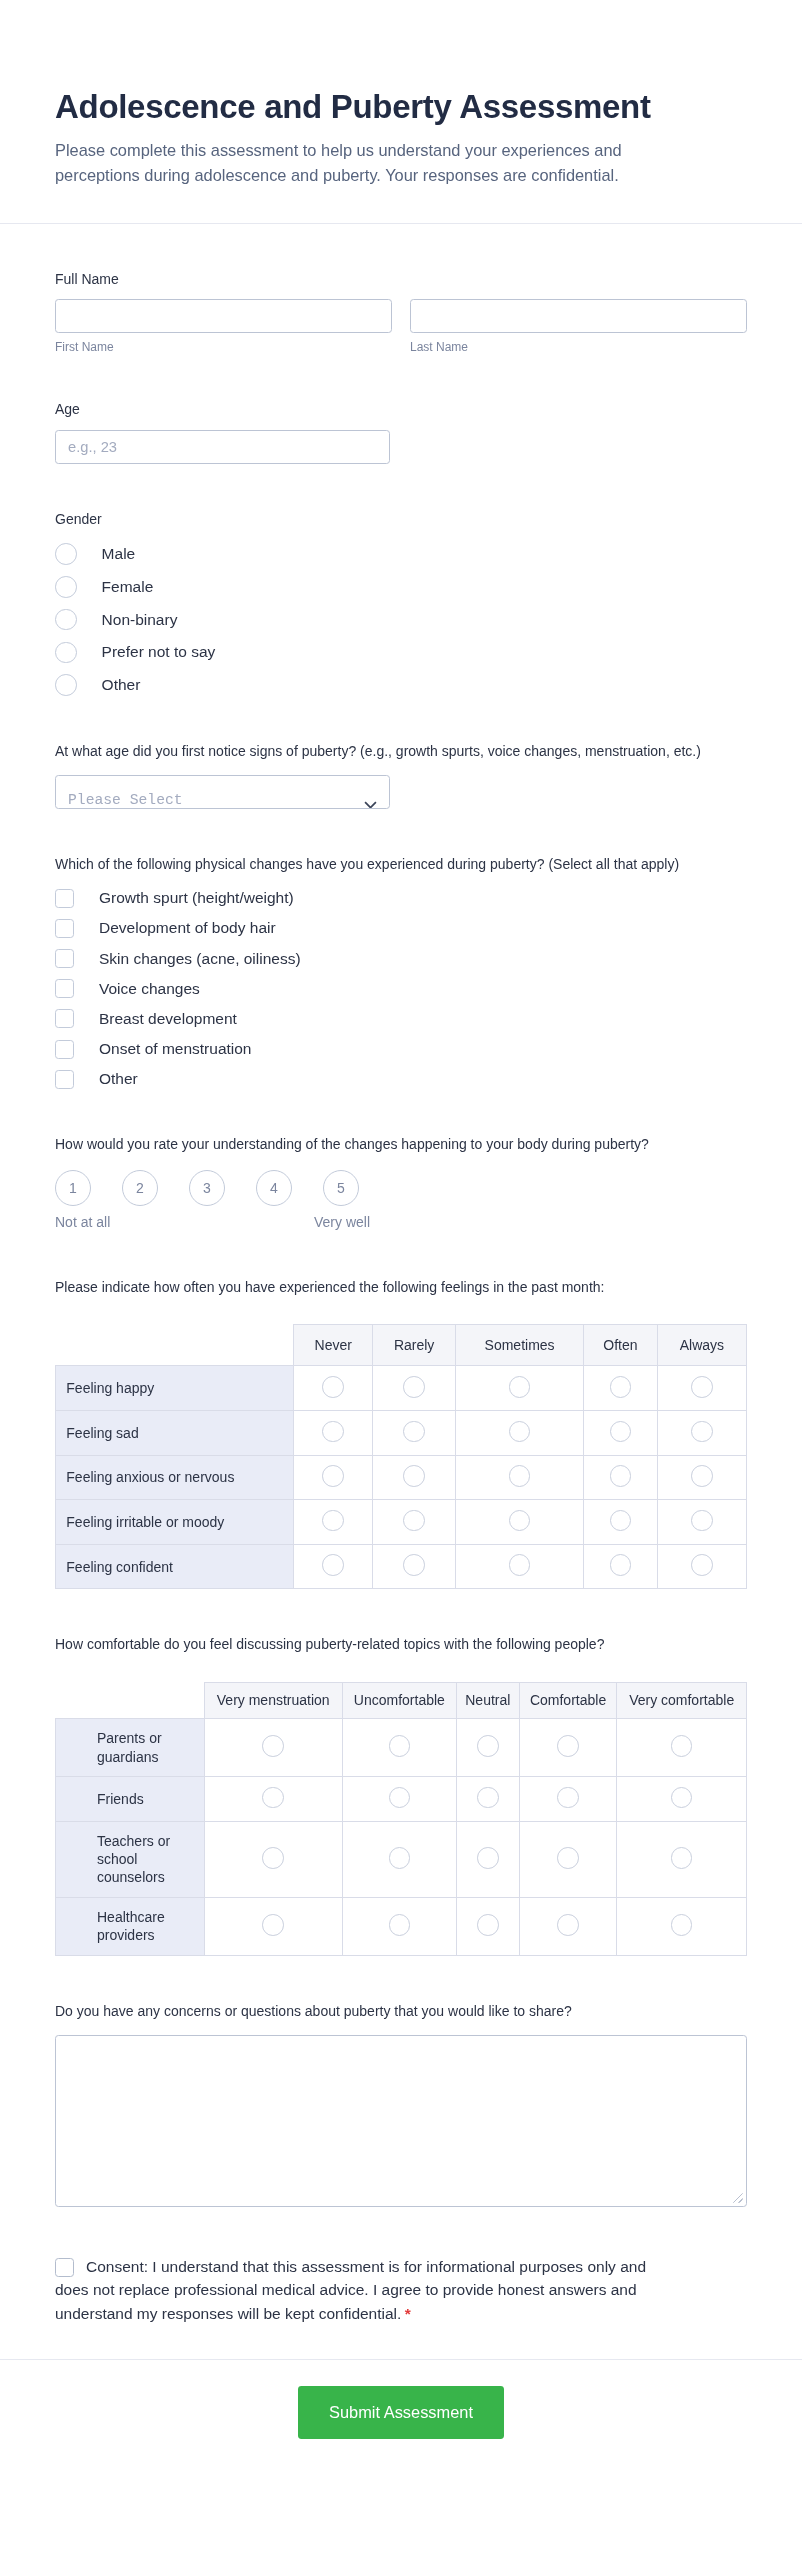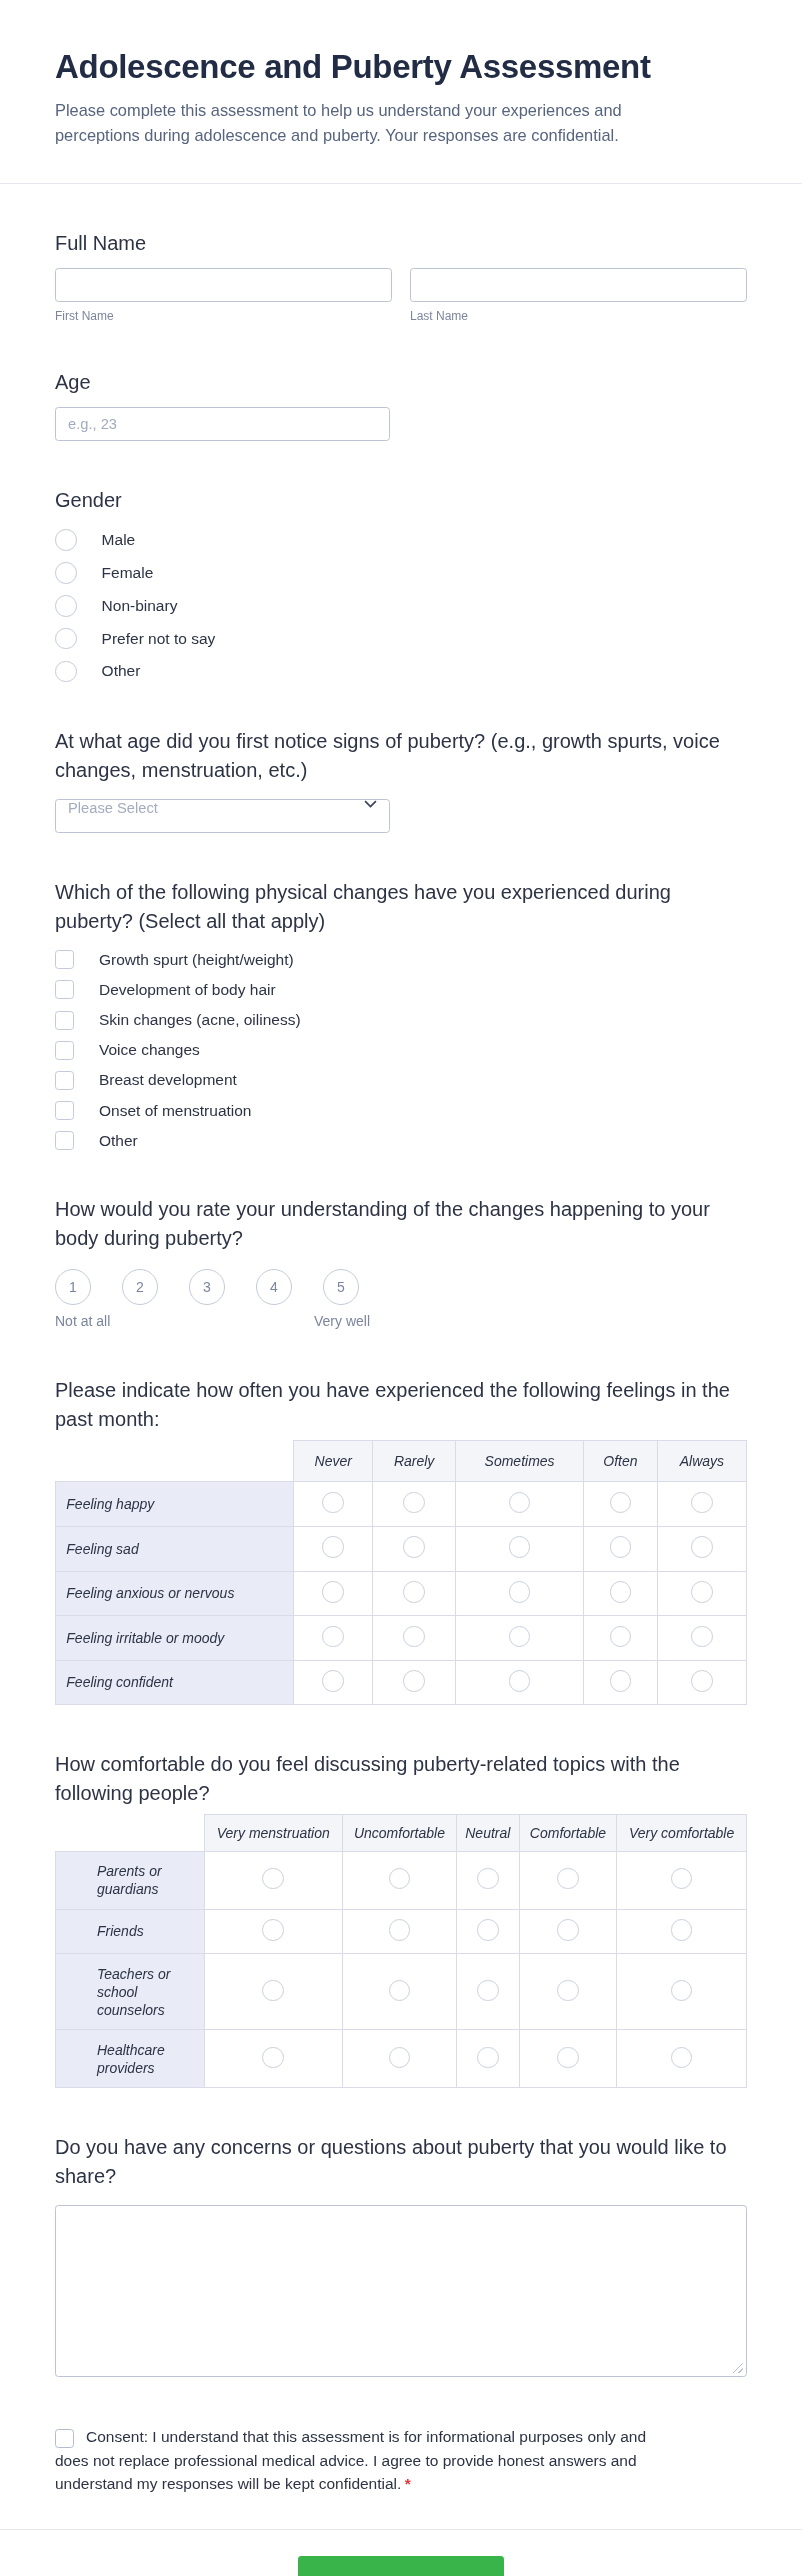--- a/index.html
+++ b/index.html
@@ -11,37 +11,38 @@
     font-family: "Liberation Sans", sans-serif;
     color: #2c3345;
   }
   .page { padding: 48px 55px 34px; }
 
   h1.form-title {
     font-size: 33px;
     font-weight: 700;
     color: #222c44;
     letter-spacing: -0.3px;
+    margin-top: 40px;
   }
   .form-subtitle {
     margin-top: 12px;
     font-size: 16.4px;
     line-height: 1.55;
     color: #57647e;
     max-width: 647px;
   }
   hr.divider {
     border: none;
     border-top: 0.9px solid #e6e8f0;
     margin: 34px -55px 0;
   }
 
   .q { margin-top: 45px; }
   .q-label {
-    font-size: 20px;
+    font-size: 14px;
     font-weight: 500;
     line-height: 1.45;
     color: #2c3345;
     max-width: 681px;
   }
 
   
   .text-input, .select {
     height: 34px;
     border: 0.9px solid #bcc4d4;
@@ -69,41 +70,42 @@
   }
   .checkbox {
     width: 19px; height: 19px; flex: 0 0 19px;
     border: 0.9px solid #c3cbda; border-radius: 3.4px; background: #fff; display: inline-block;
   }
   .option-label { font-size: 15.5px; color: #2c3345; }
 
   
   .select {
     width: 335px; margin-top: 14px;
-    display: flex; align-items: flex-start; justify-content: space-between;
+    display: flex; align-items: flex-end; justify-content: space-between;
     cursor: default;
+    font-family: Liberation Mono, monospace;
   }
   .select-value { color: #a3abbf; font-size: 14.7px; }
   .chevron { width: 13px; height: 7.8px; }
 
   
   .scale { margin-top: 15.5px; }
   .scale-circles { display: flex; gap: 31px; }
   .scale-circle {
     width: 36px; height: 36px; border-radius: 50%;
     border: 0.9px solid #c3cbda; background: #fff;
     display: flex; align-items: center; justify-content: center;
     font-size: 14px; color: #7b859e;
   }
   .scale-labels { position: relative; height: 19px; margin-top: 7px; font-size: 14px; color: #7b859e; }
   .scale-min { position: absolute; left: 0; top: 1.7px; }
   .scale-max { position: absolute; left: 287px; top: 1.7px; transform: translateX(-50%); white-space: nowrap; }
 
   
-  .matrix-holder { margin-top: 6px; font-style: italic; }
+  .matrix-holder { margin-top: 27px; }
   table.matrix { border-collapse: collapse; width: 100%; }
   .matrix th, .matrix td { border: 0.9px solid #d9dce8; }
   .matrix .corner { background: #fff; border-top: none; border-left: none; }
   .matrix .col-head {
     background: #f4f5f9; font-weight: 400; font-size: 14px; color: #2c3345;
     padding: 11.2px 7px; text-align: center; vertical-align: middle; line-height: 1.3;
   }
   .matrix .row-head {
     background: #e9ecf7; font-weight: 400; font-size: 14px; color: #2c3345;
     padding: 10.3px 10.3px; text-align: left; vertical-align: middle; line-height: 1.3;

